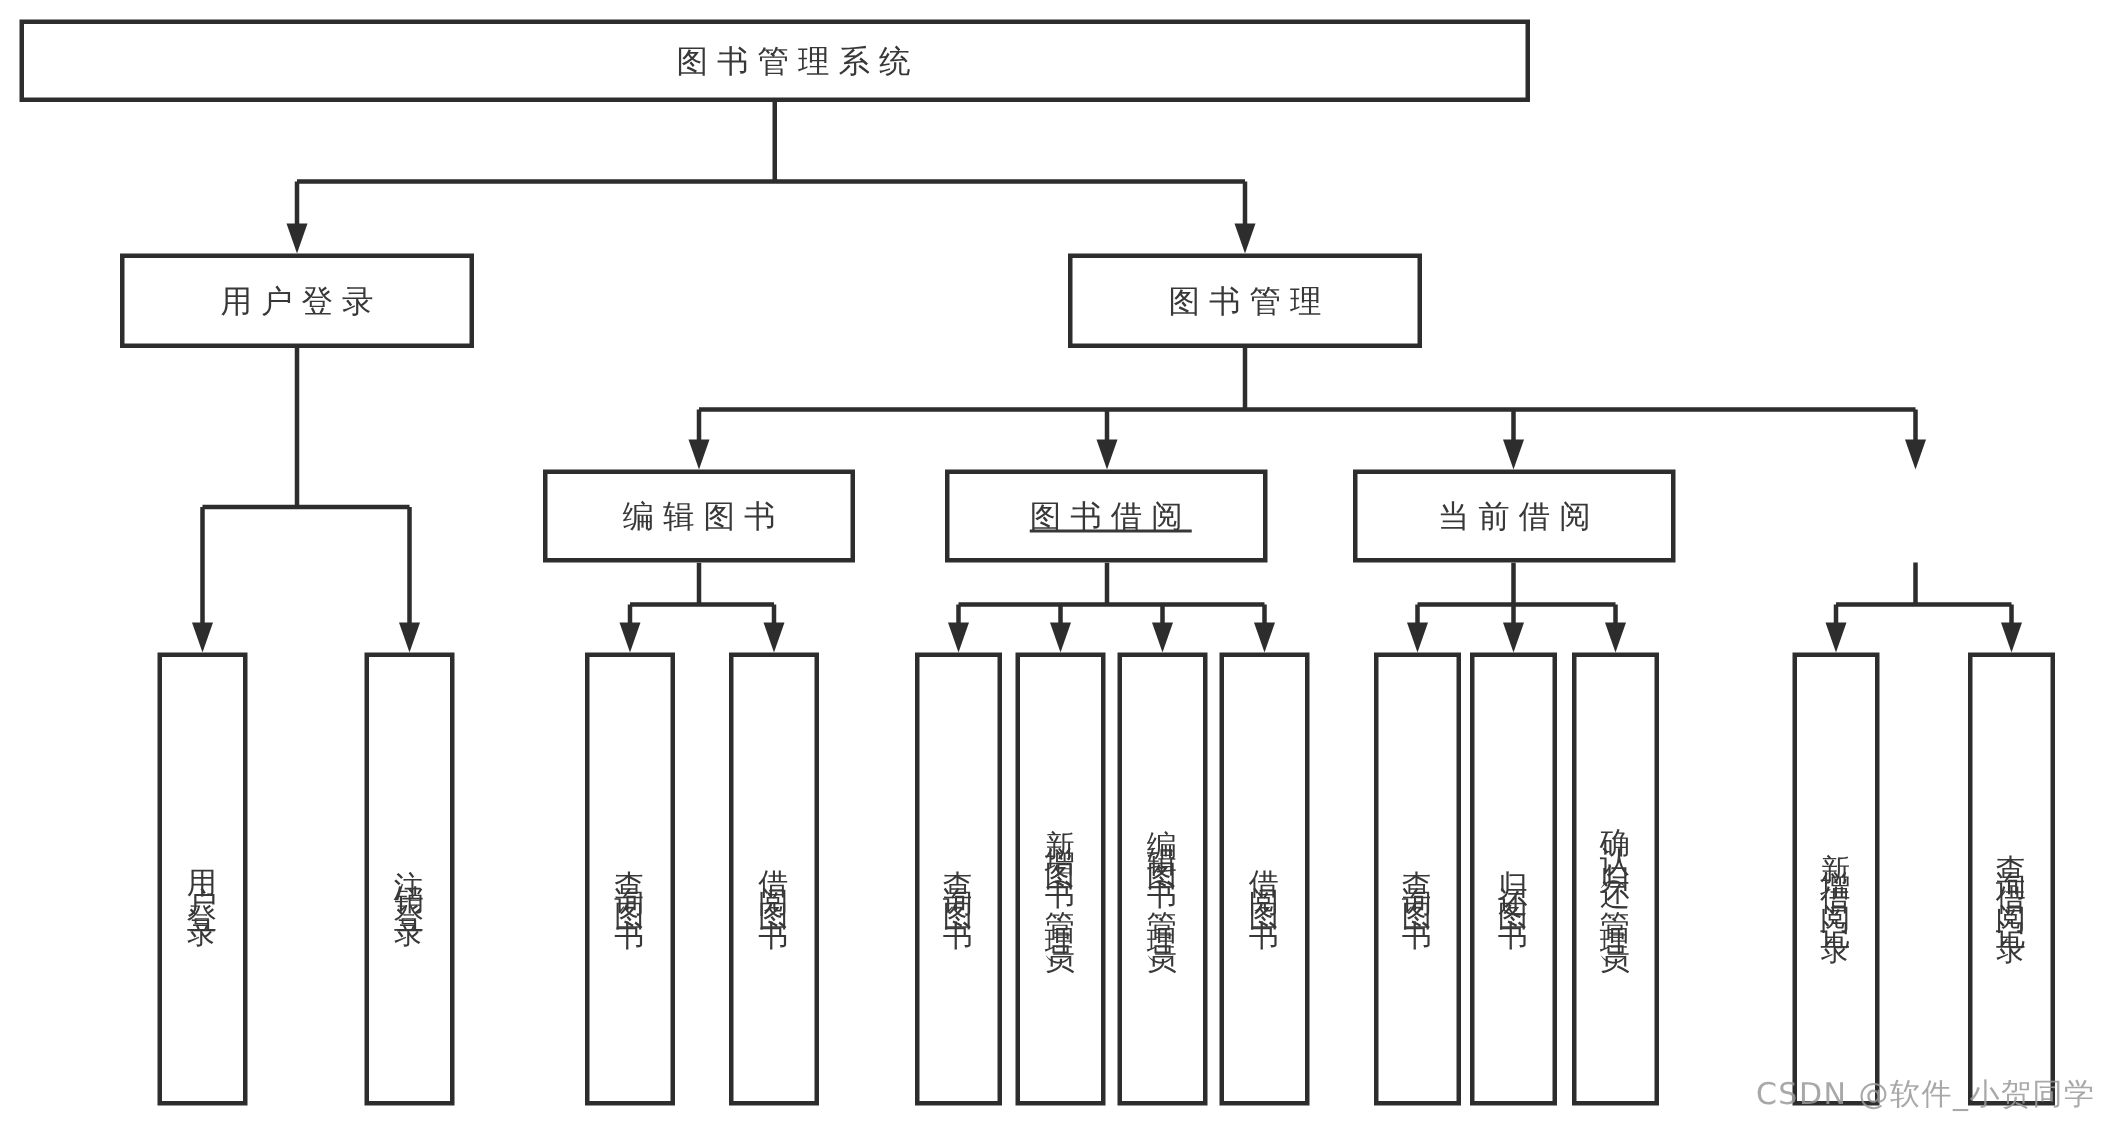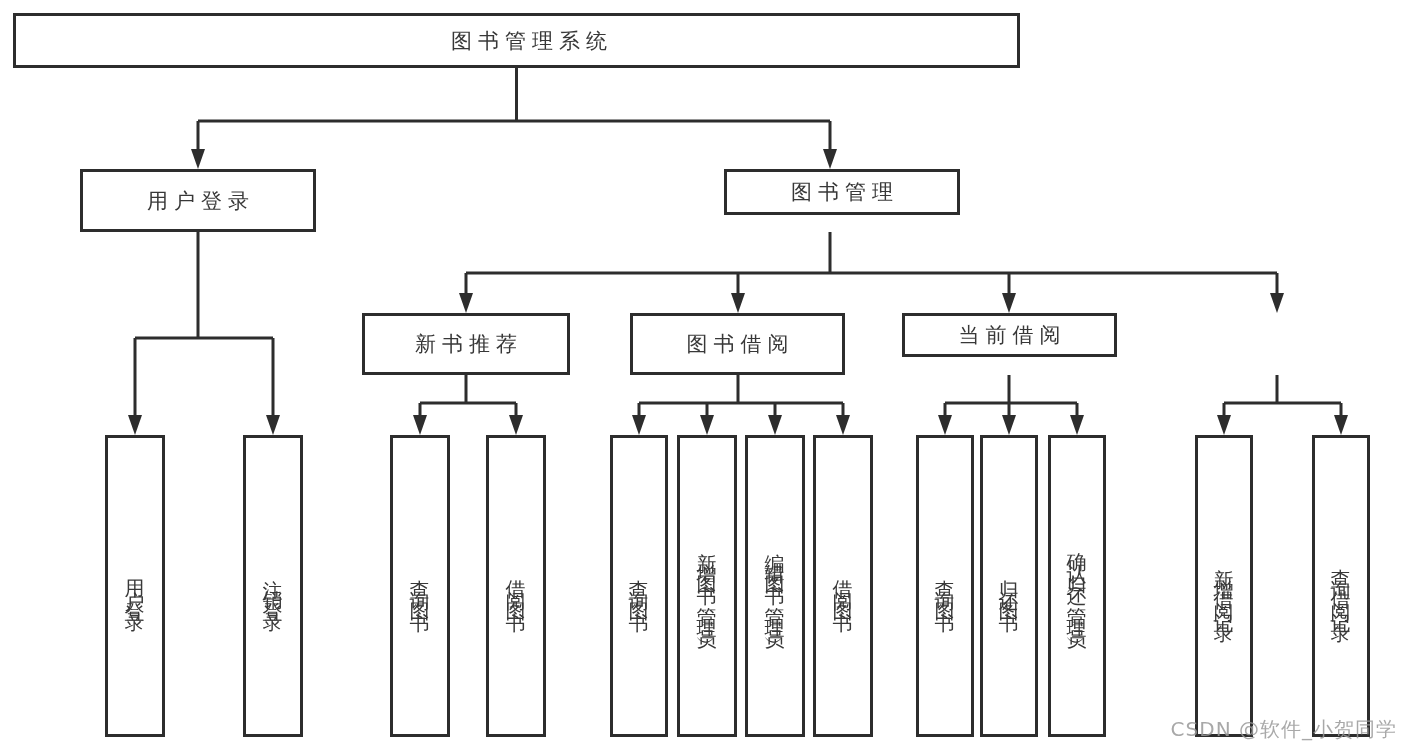--- a/index.html
+++ b/index.html
@@ -60,31 +60,31 @@
     </g>
   </svg>
 
   <div class="node" style="left:13px;top:13px;width:1007px;height:55px;padding-left:25px;">
     <span class="hlabel">图书管理系统</span>
   </div>
 
   <div class="node" style="left:80px;top:169px;width:236px;height:63px;">
     <span class="hlabel">用户登录</span>
   </div>
-  <div class="node" style="left:712px;top:169px;width:236px;height:46px;margin-left:12px;">
+  <div class="node" style="left:712px;top:169px;width:236px;height:63px;">
     <span class="hlabel">图书管理</span>
   </div>
 
   <div class="node" style="left:362px;top:313px;width:208px;height:62px;">
-    <span class="hlabel">新书推荐</span>
+    <span class="hlabel">编辑图书</span>
   </div>
-  <div class="node" style="left:630px;top:313px;width:215px;height:62px;">
+  <div class="node" style="left:630px;top:313px;width:215px;height:62px;text-decoration:underline;">
     <span class="hlabel">图书借阅</span>
   </div>
-  <div class="node" style="left:902px;top:313px;width:215px;height:44px;justify-content:center;">
+  <div class="node" style="left:902px;top:313px;width:215px;height:62px;justify-content:center;">
     <span class="hlabel">当前借阅</span>
   </div>
 
   <div class="node leaf" style="left:105px;top:435px;width:60px;height:302px;">
     <span class="vtext">用户登录</span>
   </div>
   <div class="node leaf" style="left:243px;top:435px;width:60px;height:302px;">
     <span class="vtext">注销登录</span>
   </div>
 

